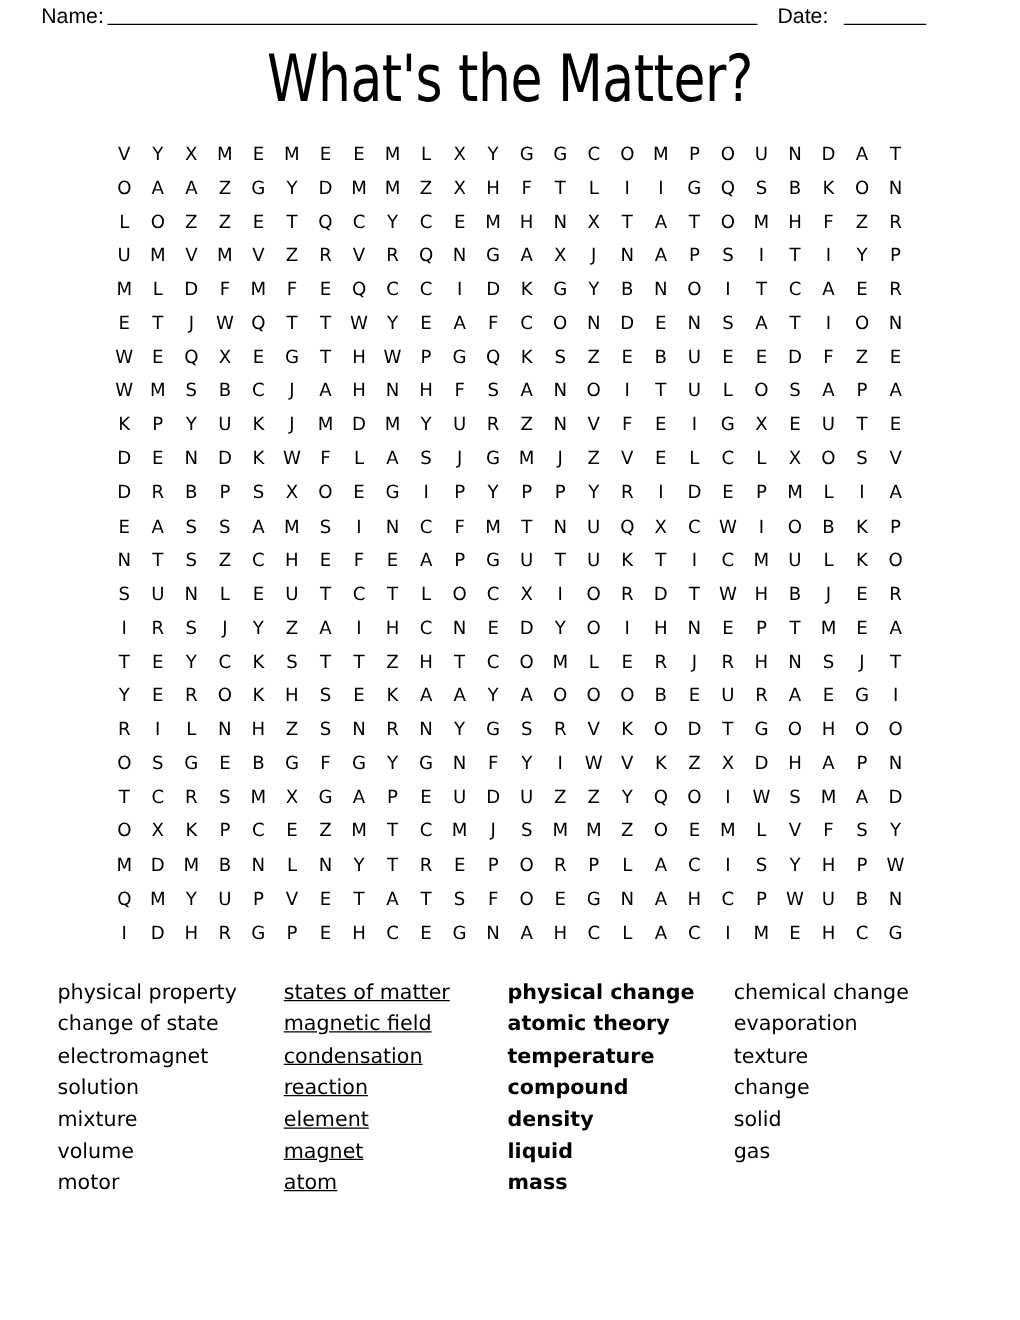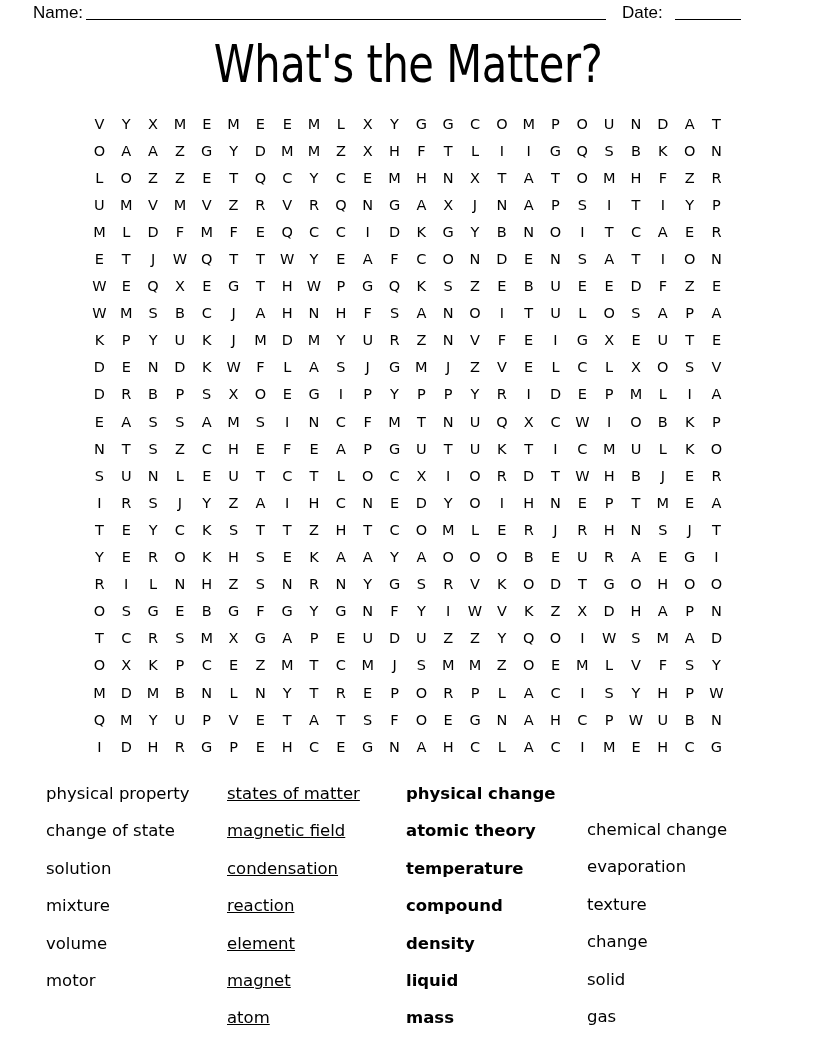--- a/index.html
+++ b/index.html
@@ -86,26 +86,25 @@
   #word-list {
     position: absolute;
     left: 46px;
     top: 781px;
     width: 724px;
     display: flex;
   }
   .word-col {
     display: flex;
     flex-direction: column;
-    gap: 12px;
   }
   .word-col-0 { width: 181px; }
   .word-col-1 { width: 179px; text-decoration: underline; }
   .word-col-2 { width: 181px; font-weight: bold; }
-  .word-col-3 { width: 183px; margin-top: 36px; }
+  .word-col-3 { width: 183px; }
   .word-item {
     font-family: "DejaVu Sans", sans-serif;
     font-size: 16.5px;
     line-height: 25.4px;
     height: 25.4px;
     white-space: nowrap;
   }
 </style>
 </head>
 <body>
@@ -744,20 +743,21 @@
       <span class="grid-cell">H</span>
       <span class="grid-cell">C</span>
       <span class="grid-cell">G</span>
     </div>
   </div>
 
 <div id="word-list">
     <div class="word-col word-col-0">
       <div class="word-item">physical property</div>
       <div class="word-item">change of state</div>
+      <div class="word-item">electromagnet</div>
       <div class="word-item">solution</div>
       <div class="word-item">mixture</div>
       <div class="word-item">volume</div>
       <div class="word-item">motor</div>
     </div>
     <div class="word-col word-col-1">
       <div class="word-item">states of matter</div>
       <div class="word-item">magnetic field</div>
       <div class="word-item">condensation</div>
       <div class="word-item">reaction</div>

